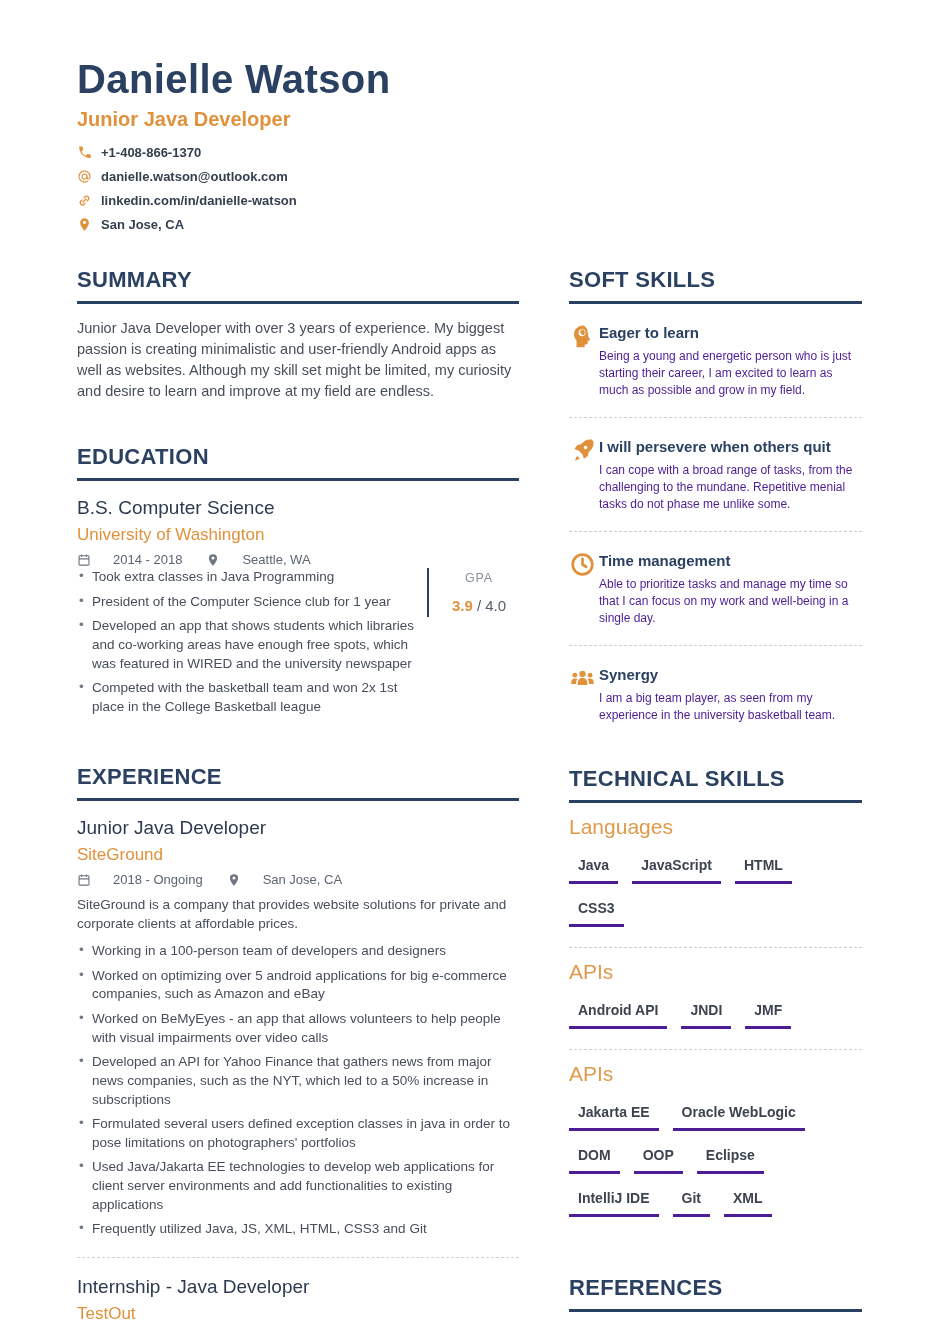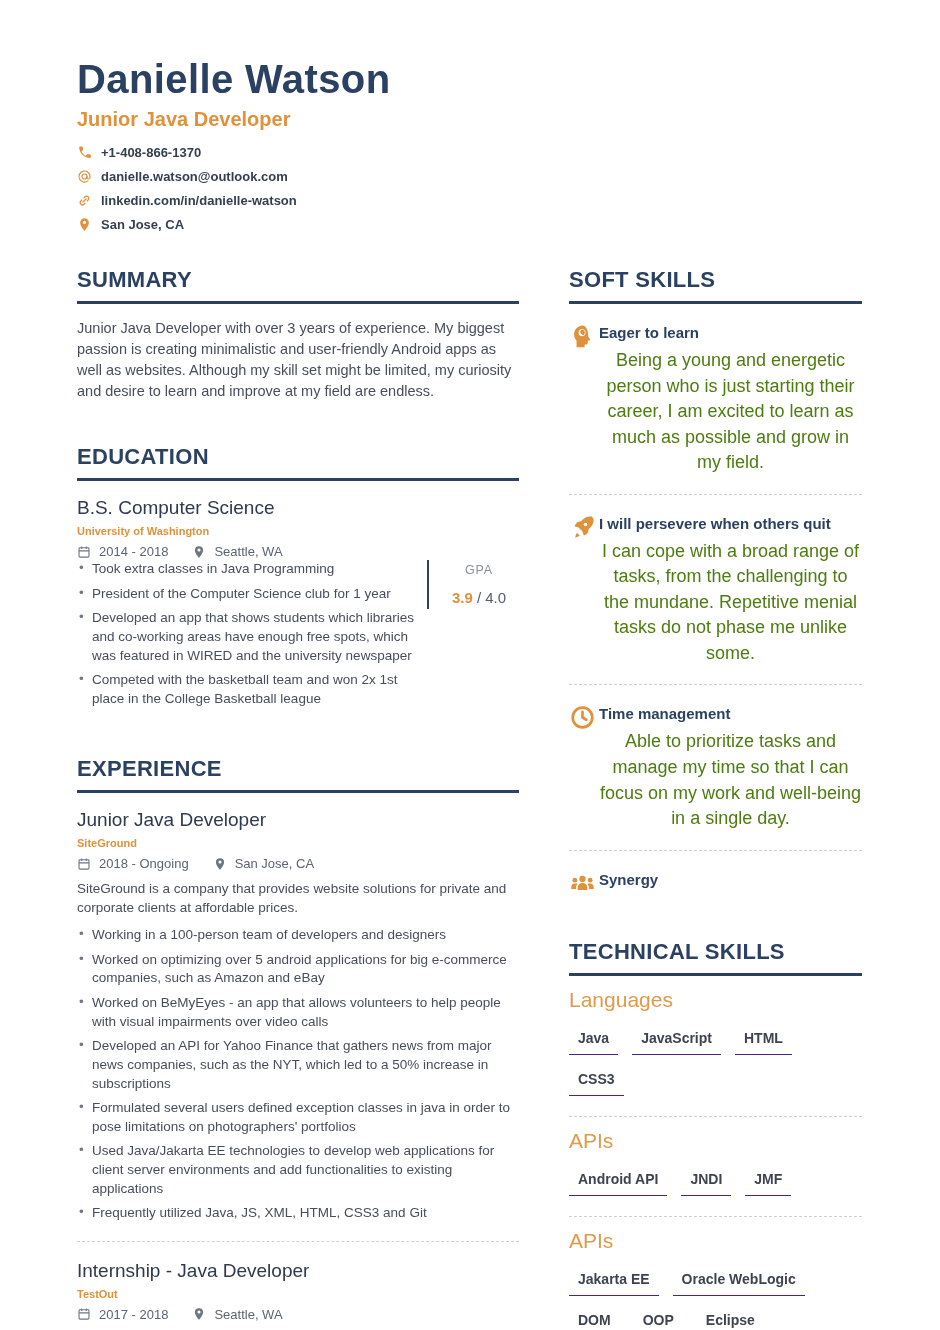--- a/index.html
+++ b/index.html
@@ -26,51 +26,51 @@
   .sec + .sec { margin-top: 42px; }
   h2.sec-title { font-size: 22px; font-weight: bold; color: #2b4162; letter-spacing: .3px; padding-bottom: 8px; border-bottom: 3px solid #2b4162; }
 
   
   .summary-text { font-size: 14.5px; line-height: 1.45; margin-top: 14px; color: #474e5b; }
 
   
   .entry { margin-top: 16px; }
   .job + .job { border-top: 1px dashed #ccd1d9; margin-top: 18px; padding-top: 18px; }
   .item-title { font-size: 19px; color: #2d3a4f; }
-  .item-org { font-size: 11px; font-weight: bold; color: #e0913c; margin-top: 6px; }
+  .item-org { font-size: 17px; font-weight: normal; color: #e0913c; margin-top: 6px; }
   .meta { display: flex; gap: 24px; align-items: center; margin-top: 7px; font-size: 13px; color: #5b6472; }
-  .meta-group { display: inline-flex; align-items: center; gap: 8px; }
+  .meta-group { display: inline-flex; align-items: center; gap: 22px; }
   .micon { color: #6e7682; display: inline-flex; }
   .micon svg { width: 14px; height: 14px; }
   .desc { font-size: 13.5px; line-height: 1.4; margin-top: 9px; color: #474e5b; }
   ul.bullets { list-style: none; margin-top: 8px; font-size: 13.5px; line-height: 1.38; color: #474e5b; }
   ul.bullets li { position: relative; padding-left: 15px; margin-bottom: 6px; }
   ul.bullets li::before { content: "•"; position: absolute; left: 2px; top: -1px; color: #707886; }
   .edu-body { display: flex; margin-top: 1px; }
   .edu-body ul.bullets { flex: 1; margin-top: 0; }
   .gpa { flex: none; width: 92px; border-left: 2px solid #2b4162; padding: 3px 0 3px 18px; margin-left: 12px; align-self: flex-start; }
   .gpa-label { font-size: 12.5px; color: #8a919c; letter-spacing: .8px; text-align: center; width: 64px; }
   .gpa-val { margin-top: 12px; font-size: 15px; color: #555e6b; text-align: center; width: 64px; }
   .gpa-num { color: #e0913c; font-weight: bold; }
 
   
   .ss-list { margin-top: 18px; }
   .ss { display: flex; gap: 2px; }
   .ss + .ss { border-top: 1px dashed #ccd1d9; margin-top: 18px; padding-top: 18px; }
   .ss-icon { flex: none; width: 28px; color: #e0913c; display: inline-flex; padding-top: 1px; }
   .ss-icon svg { width: 27px; height: 27px; }
   .ss-title { font-size: 15px; font-weight: bold; color: #2b4162; padding-top: 2px; }
-  .ss-text { font-size: 18px; line-height: 1.42; margin-top: 7px; color: #4d7c0f; text-align: center; }
+  .ss-text { font-size: 12px; line-height: 1.42; margin-top: 7px; color: #4c1d95; }
 
   
   .tg-list { margin-top: 6px; }
   .tg + .tg { border-top: 1px dashed #ccd1d9; margin-top: 4px; }
   .tg-label { font-size: 21px; font-weight: normal; color: #e09a4a; margin: 12px 0 18px; }
   .tags { display: flex; flex-wrap: wrap; }
-  .tag { display: inline-block; font-size: 14px; font-weight: bold; color: #3d4450; padding: 0 9px 8px; border-bottom: 1px solid #4c1d95; margin: 0 14px 16px 0; }
+  .tag { display: inline-block; font-size: 14px; font-weight: bold; color: #3d4450; padding: 0 9px 8px; border-bottom: 3px solid #4c1d95; margin: 0 14px 16px 0; }
 </style>
 </head>
 <body>
 
 <div class="page">
 
   <div>
     <h1 class="name">Danielle Watson</h1>
     <div class="job-title">Junior Java Developer</div>
     <div class="contacts">
@@ -290,20 +290,21 @@
                   <circle cx="5.2" cy="9" r="2.1"></circle>
                   <circle cx="18.8" cy="9" r="2.1"></circle>
                   <circle cx="12" cy="7.9" r="2.8"></circle>
                   <path d="M12 11.6c-2.4 0-4.3 1.7-4.3 4.5v1.6h8.6v-1.6c0-2.8-1.9-4.5-4.3-4.5z"></path>
                   <path d="M5.2 12.1c-1.9 0-3.2 1.3-3.2 3.5v1.3h4.3v-.8c0-1.5.5-2.8 1.4-3.6-.7-.3-1.6-.4-2.5-.4z"></path>
                   <path d="M18.8 12.1c-.9 0-1.8.1-2.5.4.9.8 1.4 2.1 1.4 3.6v.8H22v-1.3c0-2.2-1.3-3.5-3.2-3.5z"></path>
                 </svg>
               </span>
               <div class="ss-body">
                 <div class="ss-title">Synergy</div>
+                <p class="ss-text">I am a big team player, as seen from my experience in the university basketball team.</p>
               </div>
             </div>
           </div>
       </section>
 
       <section class="sec">
         <h2 class="sec-title">TECHNICAL SKILLS</h2>
         <div class="tg-list">
 
             <div class="tg">

